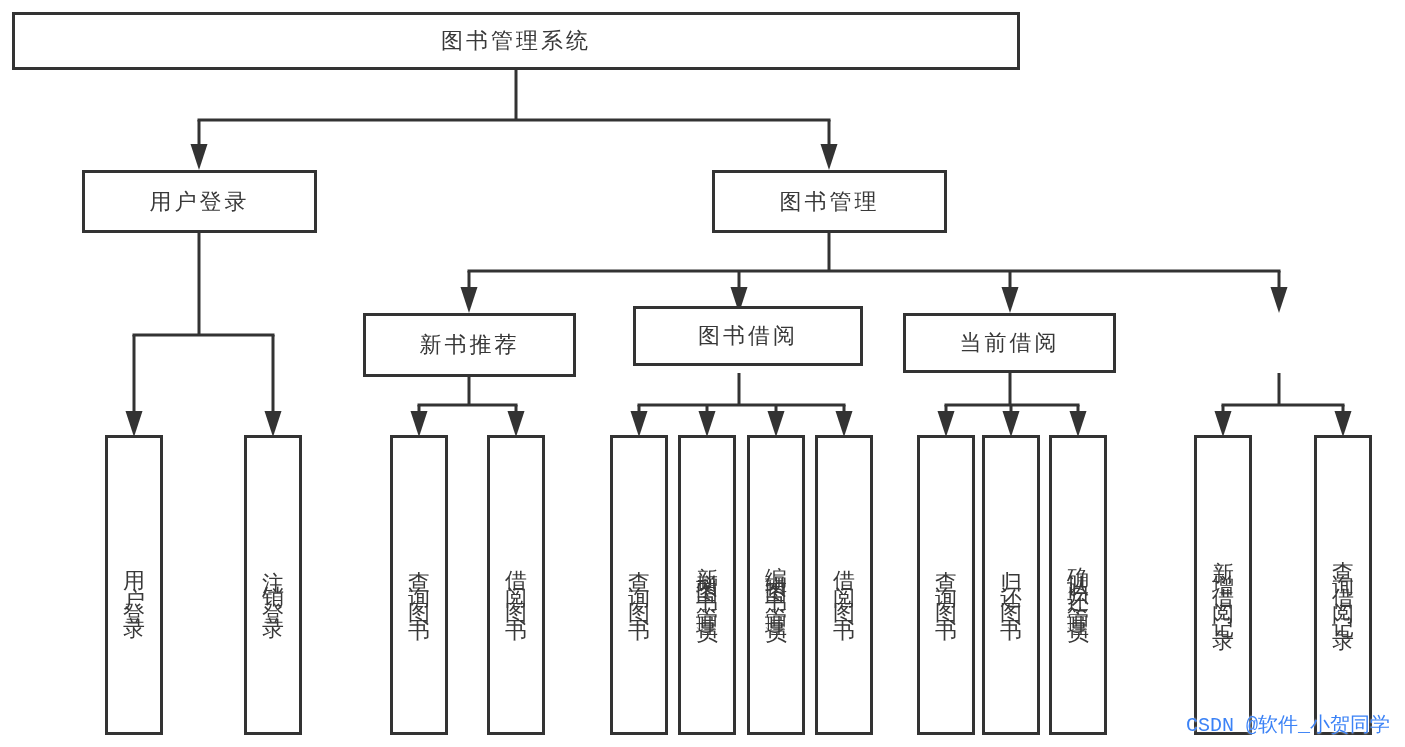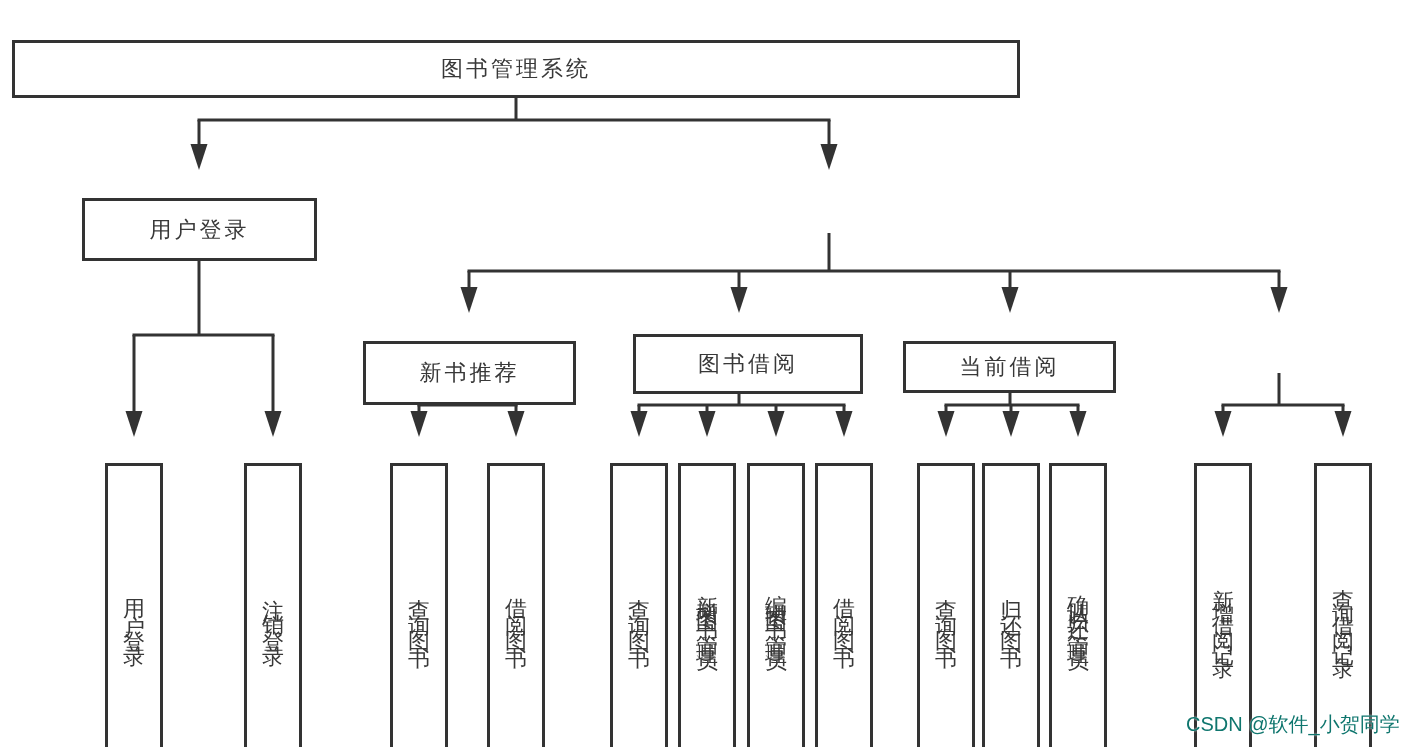--- a/index.html
+++ b/index.html
@@ -18,21 +18,20 @@
   }
   .box {
     position: absolute;
     box-sizing: border-box;
     border: 3px solid #333333;
     background: #ffffff;
     display: flex;
     align-items: center;
     justify-content: center;
     color: #383838;
-    margin-top: 28px;
   }
   .box.h span {
     font-size: 22px;
     letter-spacing: 3px;
     white-space: nowrap;
   }
   .box.v span {
     writing-mode: vertical-rl;
     text-orientation: mixed;
     font-size: 22px;
@@ -40,23 +39,24 @@
     white-space: nowrap;
   }
   .box.v.vt4 span { letter-spacing: 16px; }
   .box.v.vt6 span { letter-spacing: 14px; }
   .box.v.vt9 span { letter-spacing: 8px; }
   .watermark {
     position: absolute;
     left: 1186px;
     top: 711px;
     font-size: 20px;
-    color: #0f766e;
+    color: #3b82f6;
     white-space: nowrap;
     text-shadow: 0 0 2px #ffffff;
+    font-family: Liberation Mono, monospace;
   }
 </style>
 </head>
 <body>
 
 <div class="stage">
 
   <svg class="connectors" viewBox="0 0 1405 747" xmlns="http://www.w3.org/2000/svg">
       <line x1="516" y1="70" x2="516" y2="120" stroke="#333333" stroke-width="3"></line>
       <line x1="199" y1="233" x2="199" y2="335" stroke="#333333" stroke-width="3"></line>
@@ -112,28 +112,31 @@
       <polygon points="1334.5,411 1351.5,411 1343,437" fill="#333333"></polygon>
     </svg>
 
   <div class="box h" style="left:12px; top:12px; width:1008px; height:58px">
     <span>图书管理系统</span>
   </div>
 
   <div class="box h" style="left:82px; top:170px; width:235px; height:63px">
     <span>用户登录</span>
   </div>
+  <div class="box h" style="left:712px; top:170px; width:235px; height:63px">
+    <span>图书管理</span>
+  </div>
 
   <div class="box h" style="left:363px; top:313px; width:213px; height:64px">
     <span>新书推荐</span>
   </div>
   <div class="box h" style="left:633px; top:306px; width:230px; height:60px">
     <span>图书借阅</span>
   </div>
-  <div class="box h" style="left:903px; top:313px; width:213px; height:52px">
+  <div class="box h" style="left:903px; top:313px; width:213px; height:60px">
     <span>当前借阅</span>
   </div>
 
   <div class="box v vt4" style="left:105px; top:435px; width:58px; height:300px">
     <span>用户登录</span>
   </div>
   <div class="box v vt4" style="left:244px; top:435px; width:58px; height:300px">
     <span>注销登录</span>
   </div>
 

